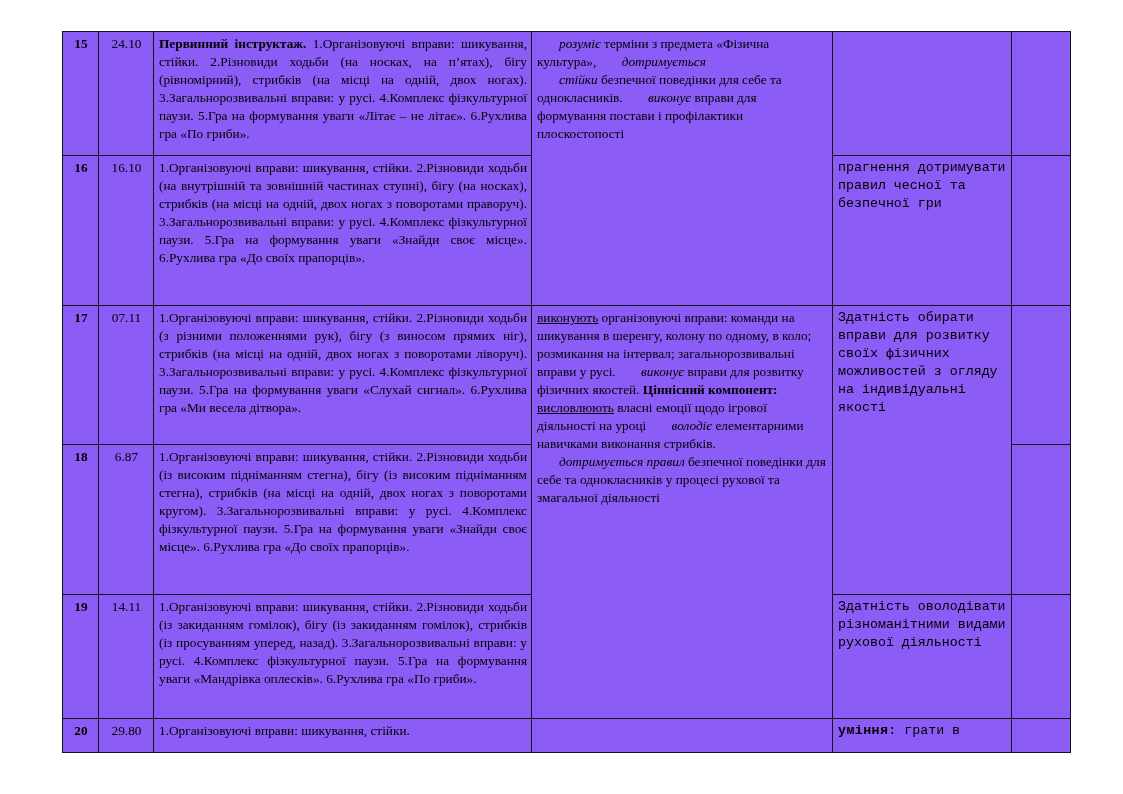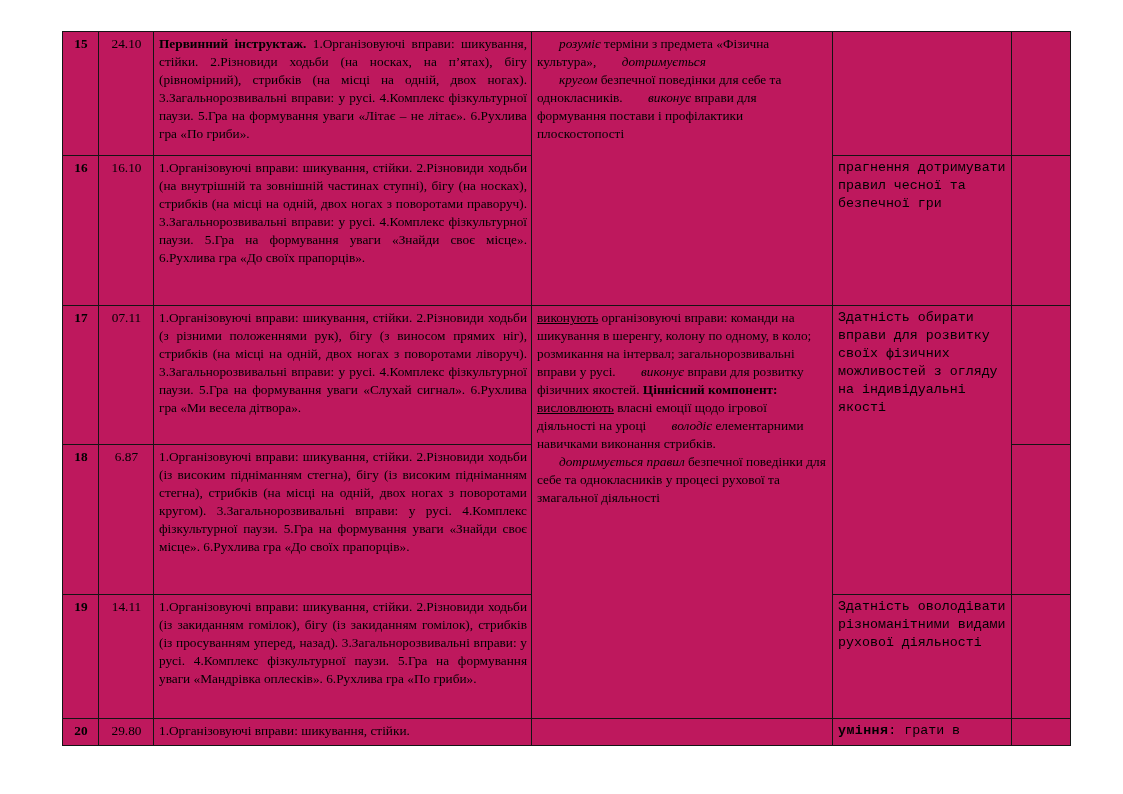--- a/index.html
+++ b/index.html
@@ -28,21 +28,21 @@
     border-collapse: collapse;
     table-layout: fixed;
     background: #ffffff;
   }
   table.sched td {
     border: 1px solid #141414;
     vertical-align: top;
     padding: 3px 4px 3px 5px;
     font-size: 13.3px;
     line-height: 1.355;
-    background: #be185d;
+    background: #8b5cf6;
   }
   
   col.c1 { width: 36px; }
   col.c2 { width: 55px; }
   col.c3 { width: 378px; }
   col.c4 { width: 301px; }
   col.c5 { width: 179px; }
   col.c6 { width: 59px; }
 
   td.num {
@@ -92,21 +92,21 @@
         <col class="c4">
         <col class="c5">
         <col class="c6">
     </colgroup>
     <tbody>
 
       <tr style="height: 124px;">
         <td class="num">15</td>
         <td class="date">24.10</td>
         <td class="content"><span class="b">Первинний інструктаж.</span><span> 1.Організовуючі вправи: шикування, стійки. 2.Різновиди ходьби (на носках, на п’ятах), бігу (рівномірний), стрибків (на місці на одній, двох ногах). 3.Загальнорозвивальні вправи: у русі. 4.Комплекс фізкультурної паузи. 5.Гра на формування уваги «Літає – не літає». 6.Рухлива гра «По гриби».</span></td>
-        <td class="outcome" rowspan="2"><span class="i">розуміє</span><span> терміни з предмета «Фізична культура», </span><span class="i">дотримується</span><br><span class="i">кругом</span><span> безпечної поведінки для себе та однокласників. </span><span class="i">виконує</span><span> вправи для формування постави і профілактики плоскостопості</span></td>
+        <td class="outcome" rowspan="2"><span class="i">розуміє</span><span> терміни з предмета «Фізична культура», </span><span class="i">дотримується</span><br><span class="i">стійки</span><span> безпечної поведінки для себе та однокласників. </span><span class="i">виконує</span><span> вправи для формування постави і профілактики плоскостопості</span></td>
         <td class="value"></td>
         <td class="mark"></td>
       </tr>
 
       <tr style="height: 150px;">
         <td class="num">16</td>
         <td class="date">16.10</td>
         <td class="content"><span>1.Організовуючі вправи: шикування, стійки. 2.Різновиди ходьби (на внутрішній та зовнішній частинах ступні), бігу (на носках), стрибків (на місці на одній, двох ногах з поворотами праворуч). 3.Загальнорозвивальні вправи: у русі. 4.Комплекс фізкультурної паузи. 5.Гра на формування уваги «Знайди своє місце». 6.Рухлива гра «До своїх прапорців».</span></td>
         <td class="value">прагнення дотримувати правил чесної та безпечної гри</td>
         <td class="mark"></td>
@@ -129,21 +129,21 @@
       </tr>
 
       <tr style="height: 124px;">
         <td class="num">19</td>
         <td class="date">14.11</td>
         <td class="content"><span>1.Організовуючі вправи: шикування, стійки. 2.Різновиди ходьби (із закиданням гомілок), бігу (із закиданням гомілок), стрибків (із просуванням уперед, назад). 3.Загальнорозвивальні вправи: у русі. 4.Комплекс фізкультурної паузи. 5.Гра на формування уваги «Мандрівка оплесків». 6.Рухлива гра «По гриби».</span></td>
         <td class="value">Здатність оволодівати різноманітними видами рухової діяльності</td>
         <td class="mark"></td>
       </tr>
 
-      <tr style="height: 27px;">
+      <tr style="height: 34px;">
         <td class="num">20</td>
         <td class="date">29.80</td>
         <td class="content"><span>1.Організовуючі вправи: шикування, стійки.</span></td>
         <td class="outcome"></td>
         <td class="value"><span class="b sp">уміння</span><span>: грати в</span></td>
         <td class="mark"></td>
       </tr>
     </tbody>
   </table>
 </div>

